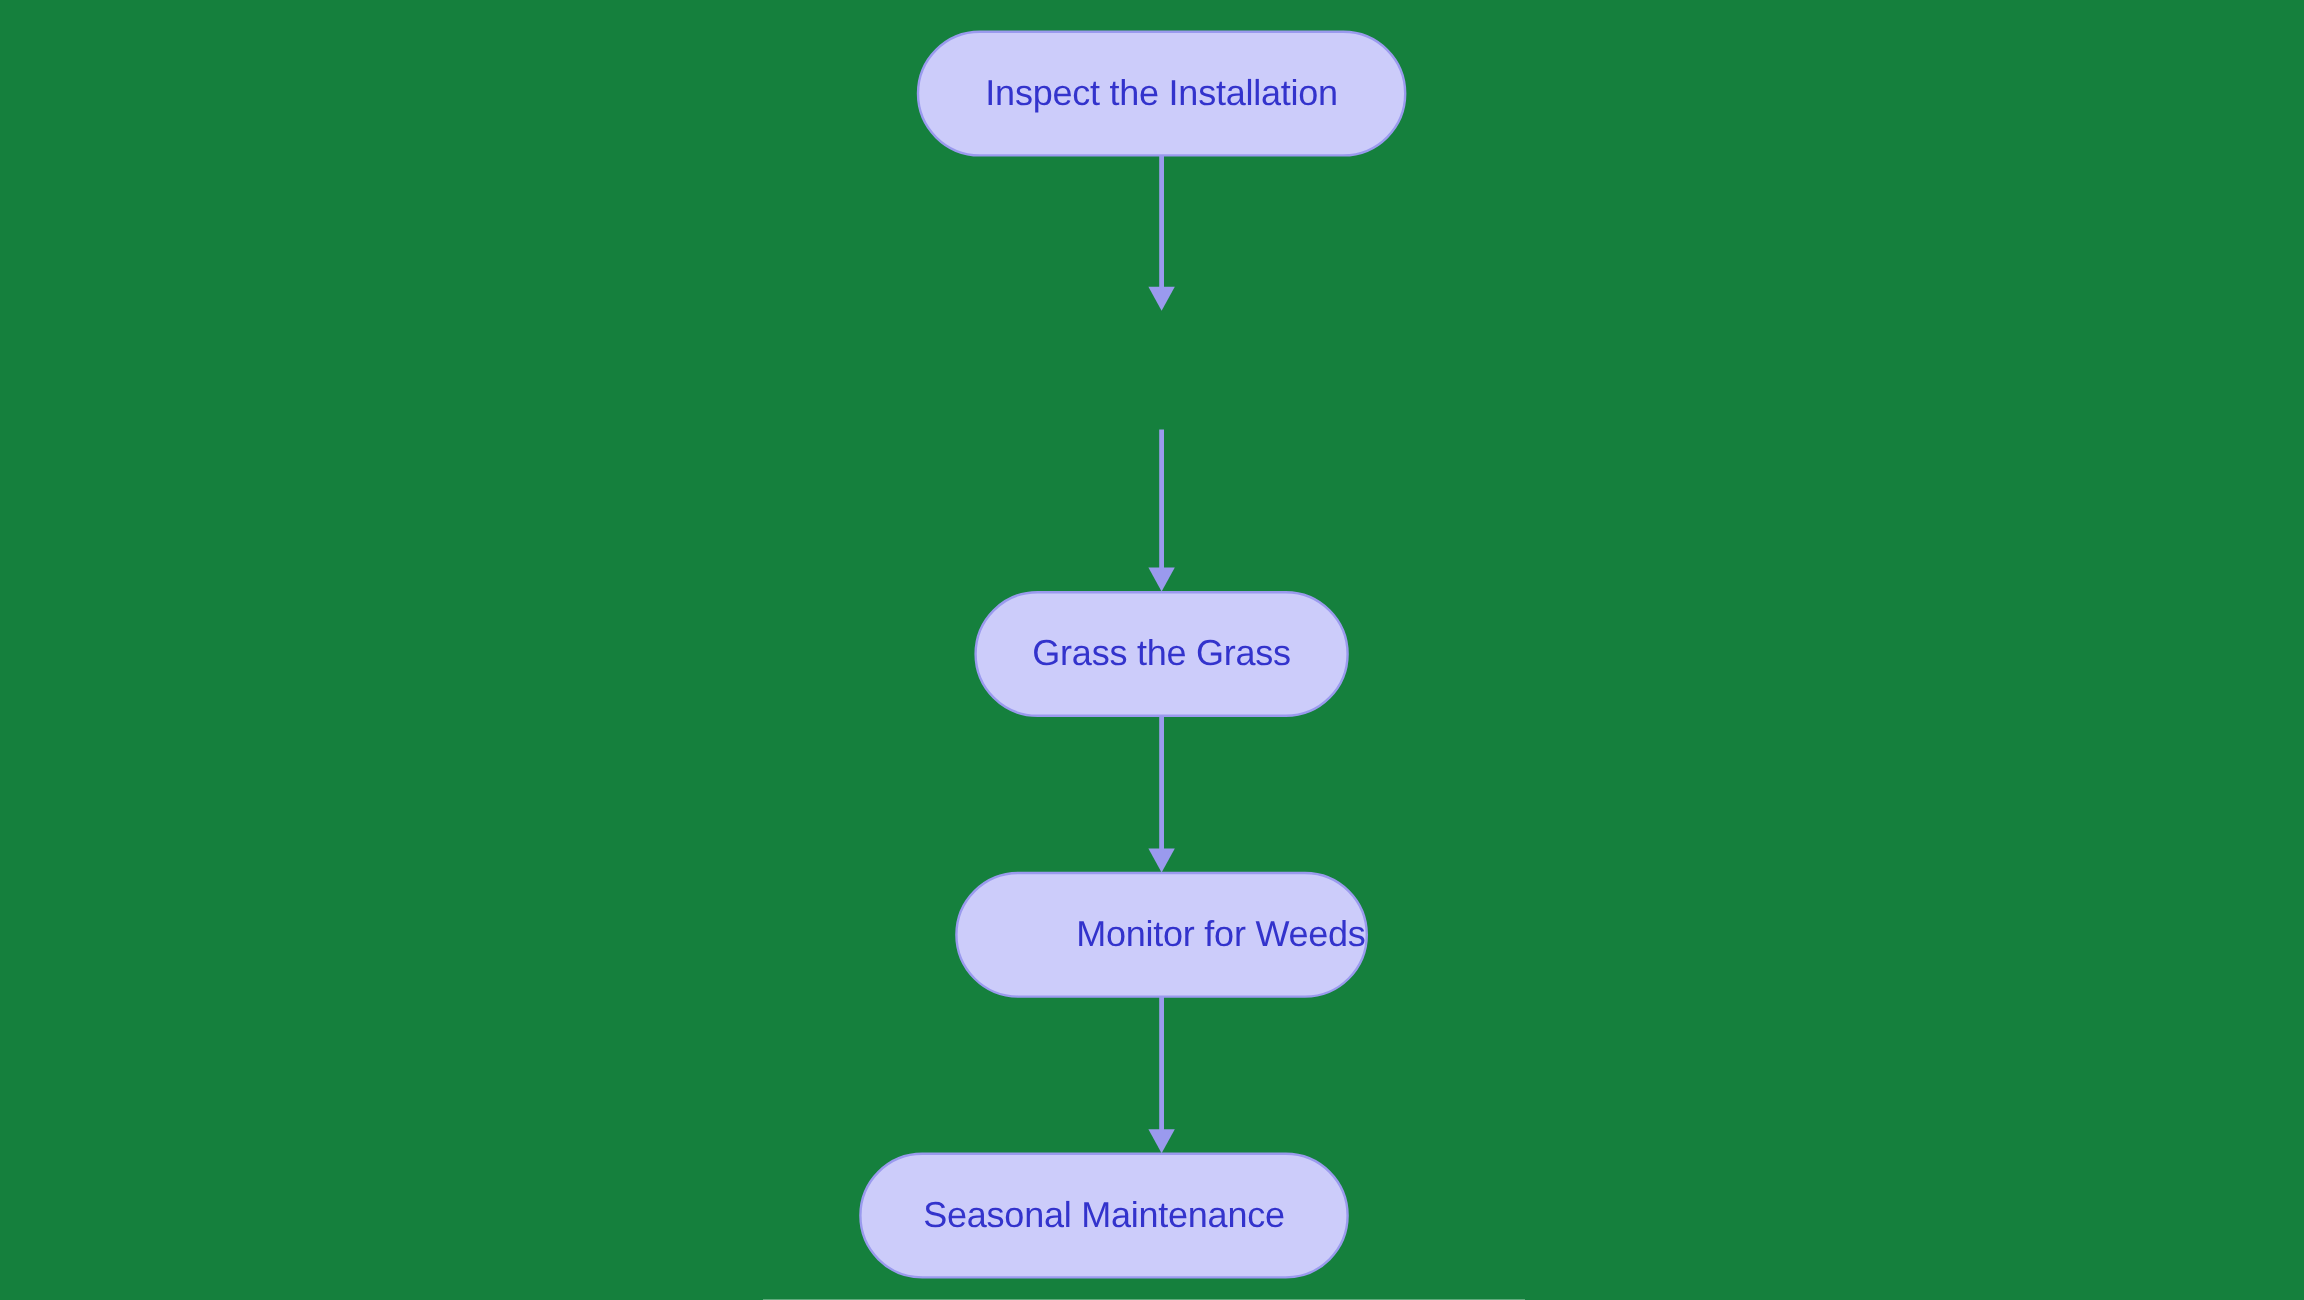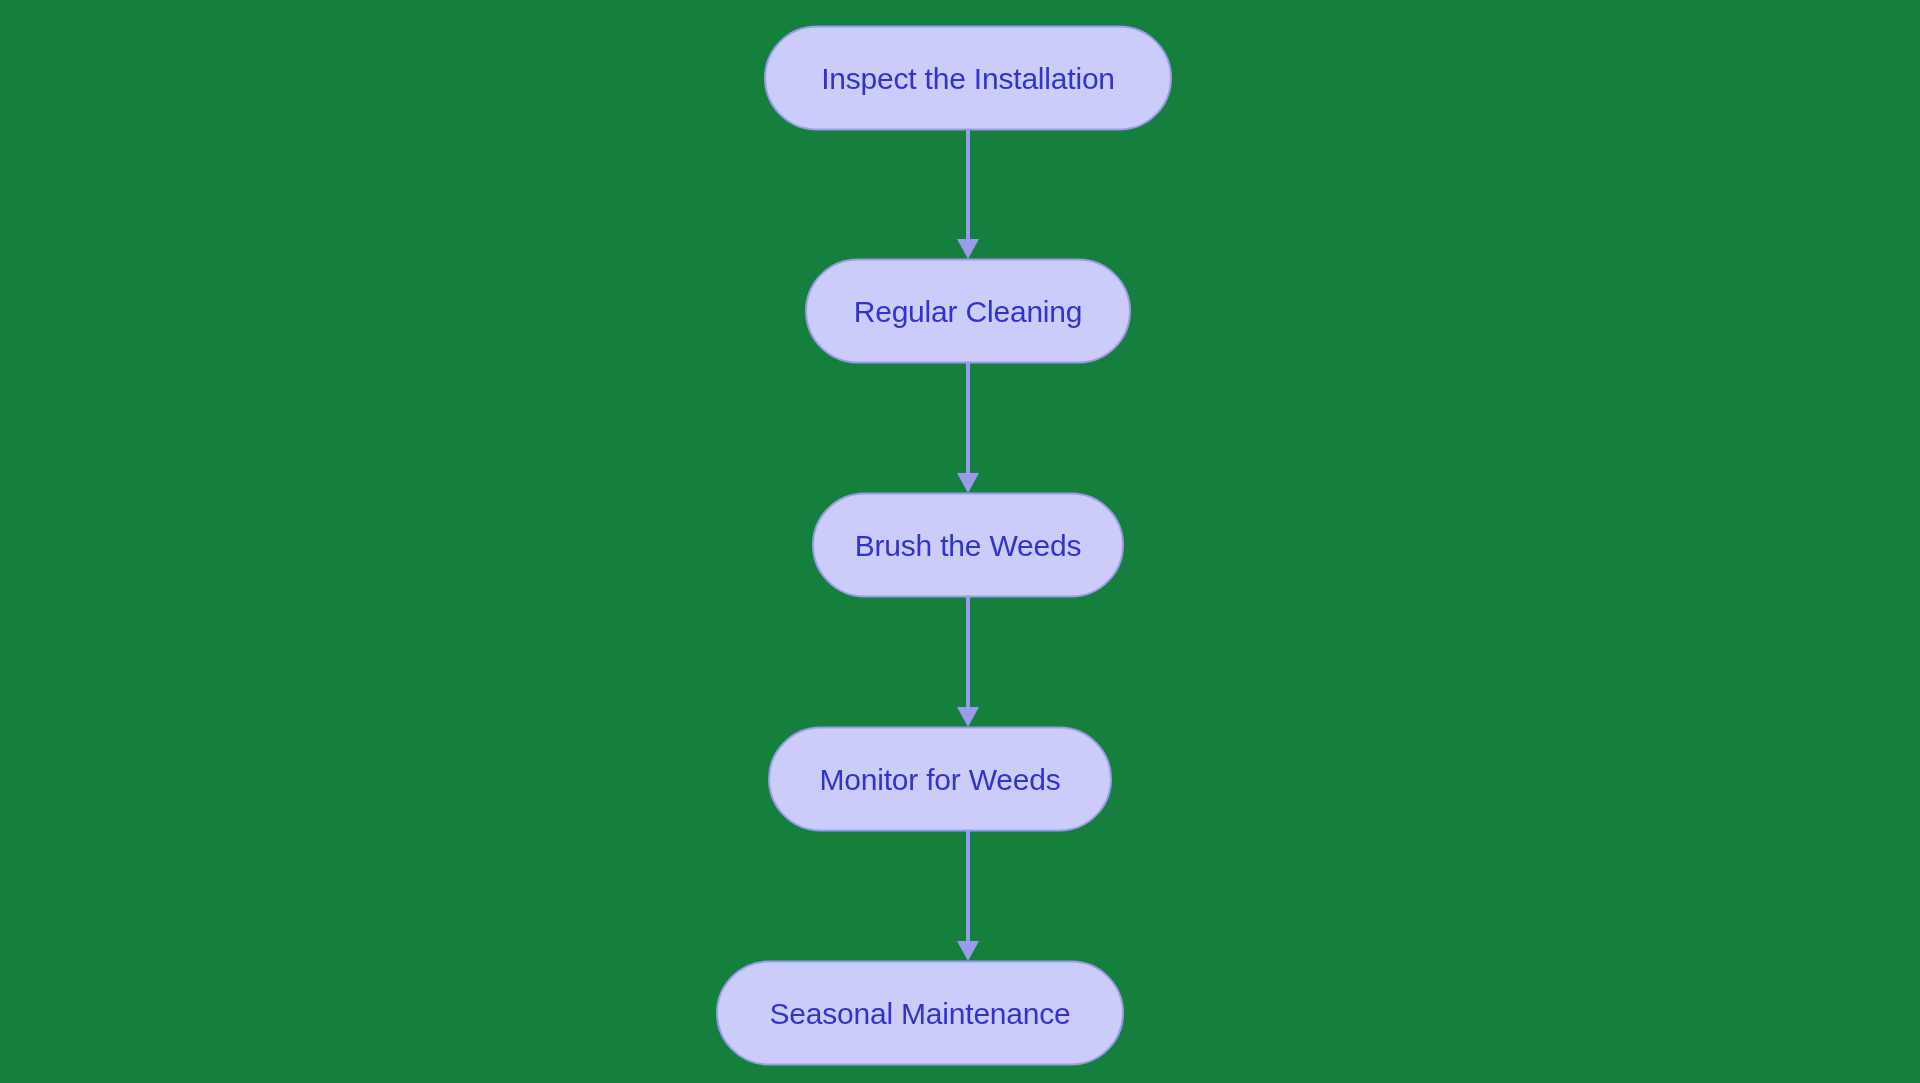--- a/index.html
+++ b/index.html
@@ -86,29 +86,26 @@
 
   <svg class="flow-edge" style="left:938px; top:826px;" width="60" height="146" viewBox="0 0 60 146">
     <line class="edge-line" x1="30" y1="0" x2="30" y2="119"></line>
     <polygon class="edge-arrowhead" points="19,115 41,115 30,135"></polygon>
   </svg>
 
   <div class="flow-node" style="left:968px; top:78px; width:408px;">
     <span class="flow-node-label">Inspect the Installation</span>
   </div>
 
-  <div class="flow-node" style="left:968px; top:311px; width:326px;">
-    <span class="flow-node-label">Regular Cleaning</span>
+
+  <div class="flow-node" style="left:968px; top:545px; width:312px;">
+    <span class="flow-node-label">Grass the Grass</span>
   </div>
 
-  <div class="flow-node" style="left:968px; top:545px; width:312px;">
-    <span class="flow-node-label">Brush the Weeds</span>
-  </div>
-
-  <div class="flow-node" style="left:940px; top:779px; width:344px;">
+  <div class="flow-node" style="left:968px; top:779px; width:344px;justify-content:flex-end;">
     <span class="flow-node-label">Monitor for Weeds</span>
   </div>
 
   <div class="flow-node" style="left:920px; top:1013px; width:408px;">
     <span class="flow-node-label">Seasonal Maintenance</span>
   </div>
 
 </div>
 
 </body></html>

